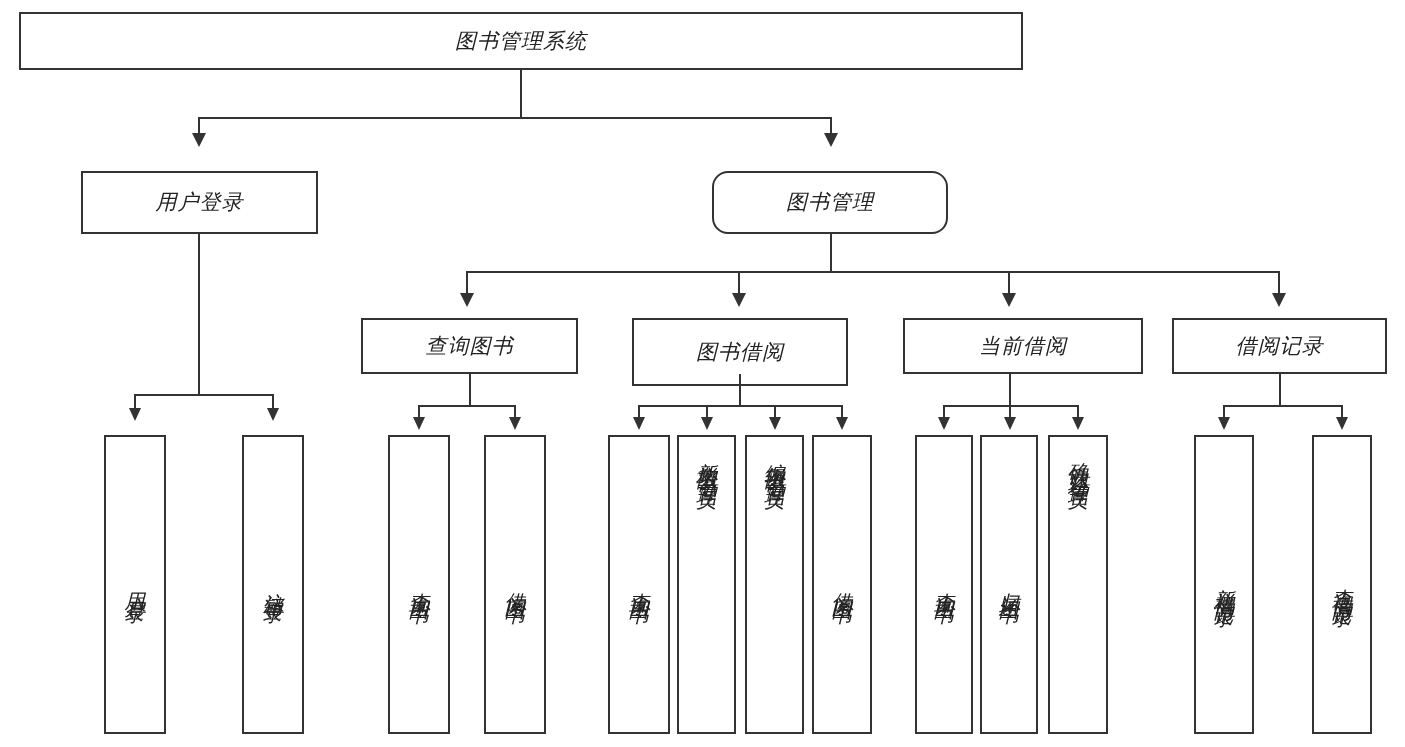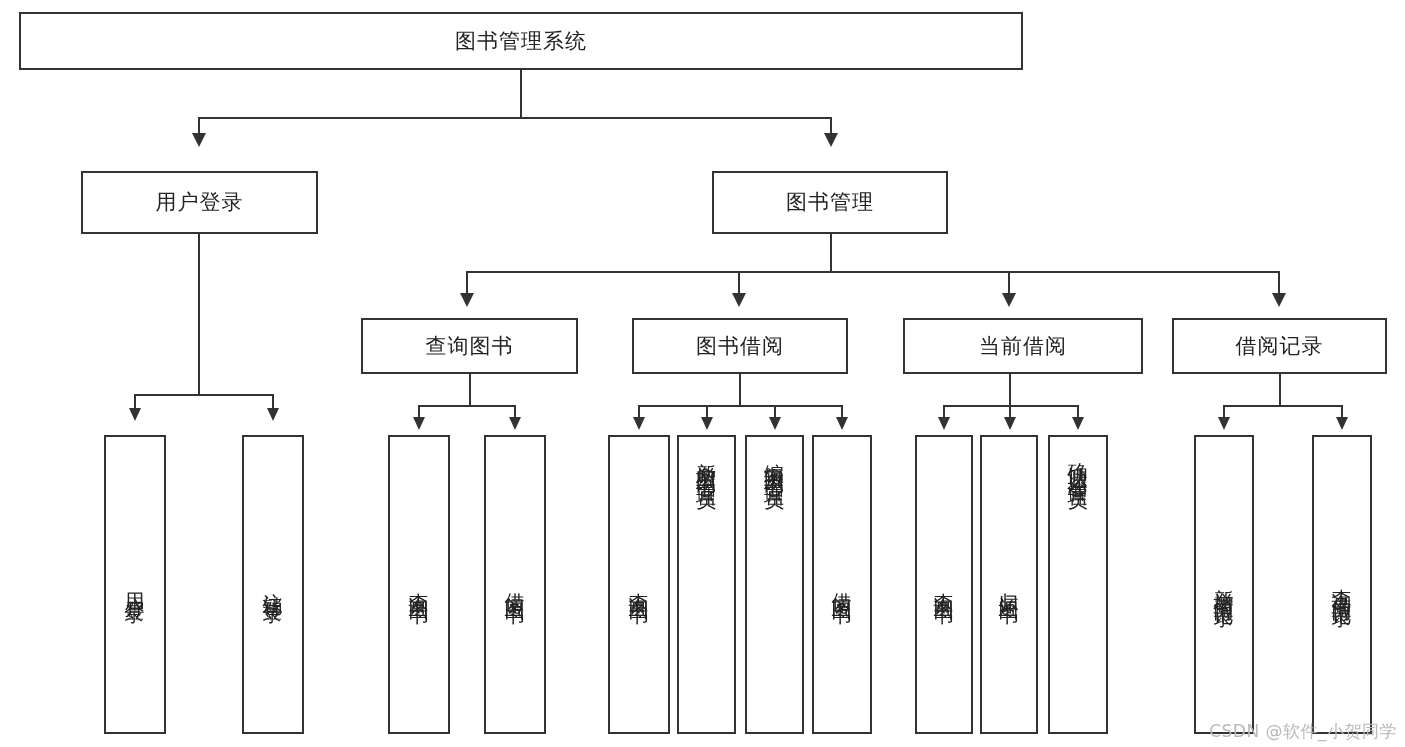--- a/index.html
+++ b/index.html
@@ -20,20 +20,21 @@
   
   .node {
     position: absolute;
     box-sizing: border-box;
     background: #ffffff;
     border: 2px solid #333333;
     display: flex;
     align-items: center;
     justify-content: center;
     color: #1a1a1a;
+    font-style: italic;
   }
   .node .label {
     font-size: 21px;
     line-height: 1.25;
     letter-spacing: 1px;
     white-space: nowrap;
     color: #222222;
   }
   
   .node.vertical {
@@ -105,21 +106,21 @@
   <div class="hline" style="left:198px; top:117px; width:634px;"></div>
   <div class="vline" style="left:198px; top:117px; height:18px;"></div>
   <div class="arrow" style="left:192px; top:133px;"></div>
   <div class="vline" style="left:830px; top:117px; height:18px;"></div>
   <div class="arrow" style="left:824px; top:133px;"></div>
 
   <div class="node" style="left:81px; top:171px; width:237px; height:63px;">
     <span class="label">用户登录</span>
   </div>
 
-  <div class="node" style="left:712px; top:171px; width:236px; height:63px;">
+  <div class="node" style="left:712px; top:171px; width:236px; height:63px;border-radius:16px;">
     <span class="label">图书管理</span>
   </div>
 
   <div class="vline" style="left:198px; top:234px; height:162px;"></div>
   <div class="hline" style="left:134px; top:394px; width:138px;"></div>
   <div class="vline" style="left:134px; top:394px; height:15px;"></div>
   <div class="arrow small" style="left:129px; top:408px;"></div>
   <div class="vline" style="left:272px; top:394px; height:15px;"></div>
   <div class="arrow small" style="left:267px; top:408px;"></div>
 
@@ -135,21 +136,21 @@
   <div class="vline" style="left:1008px; top:271px; height:24px;"></div>
   <div class="arrow" style="left:1002px; top:293px;"></div>
 
   <div class="vline" style="left:1278px; top:271px; height:24px;"></div>
   <div class="arrow" style="left:1272px; top:293px;"></div>
 
   <div class="node" style="left:361px; top:318px; width:217px; height:56px;">
     <span class="label">查询图书</span>
   </div>
 
-  <div class="node" style="left:632px; top:318px; width:216px; height:56px;">
+  <div class="node" style="left:632px; top:318px; width:216px; height:68px;">
     <span class="label">图书借阅</span>
   </div>
 
   <div class="node" style="left:903px; top:318px; width:240px; height:56px;">
     <span class="label">当前借阅</span>
   </div>
 
   <div class="node" style="left:1172px; top:318px; width:215px; height:56px;text-align:center;">
     <span class="label">借阅记录</span>
   </div>
@@ -225,15 +226,14 @@
     <span class="label">确认归还（管理员）</span>
   </div>
 
   <div class="node vertical vcenter" style="left:1194px; top:435px; width:60px; height:299px;">
     <span class="label">新增借阅记录</span>
   </div>
   <div class="node vertical vcenter" style="left:1312px; top:435px; width:60px; height:299px;">
     <span class="label">查询借阅记录</span>
   </div>
 
-  <div id="watermark">CSDN @软件_小贺同学</div>
 
 </div>
 
 </body></html>

